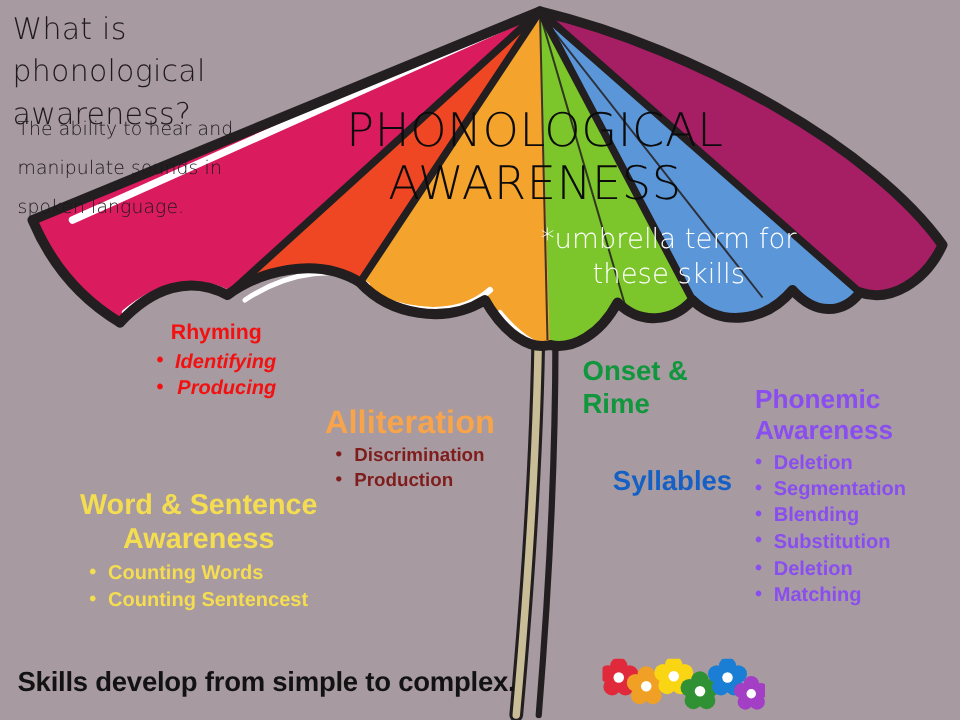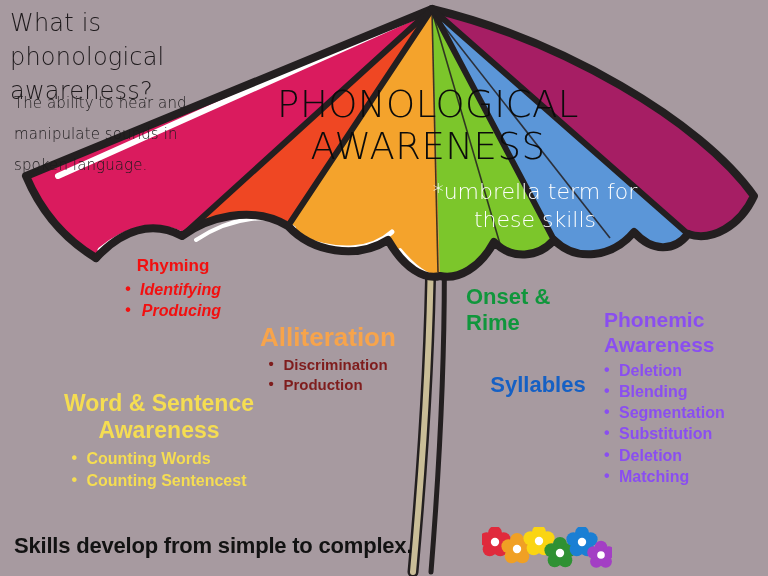--- a/index.html
+++ b/index.html
@@ -253,22 +253,22 @@
 
   <div class="skill-group" id="group-syllables">
     <div class="skill-title">Syllables</div>
   </div>
 
   <div class="skill-group" id="group-phonemic">
     <div class="skill-title">Phonemic
 Awareness</div>
     <ul class="skill-list">
       <li>Deletion</li>
+      <li>Segmentation</li>
       <li>Blending</li>
-      <li>Segmentation</li>
       <li>Substitution</li>
       <li>Deletion</li>
       <li>Matching</li>
     </ul>
   </div>
 
   <div class="txt" id="footer-caption">Skills develop from simple to complex.</div>
 
   <svg id="flower-row" viewBox="0 0 130 46">
     <g transform="translate(13,15)">

